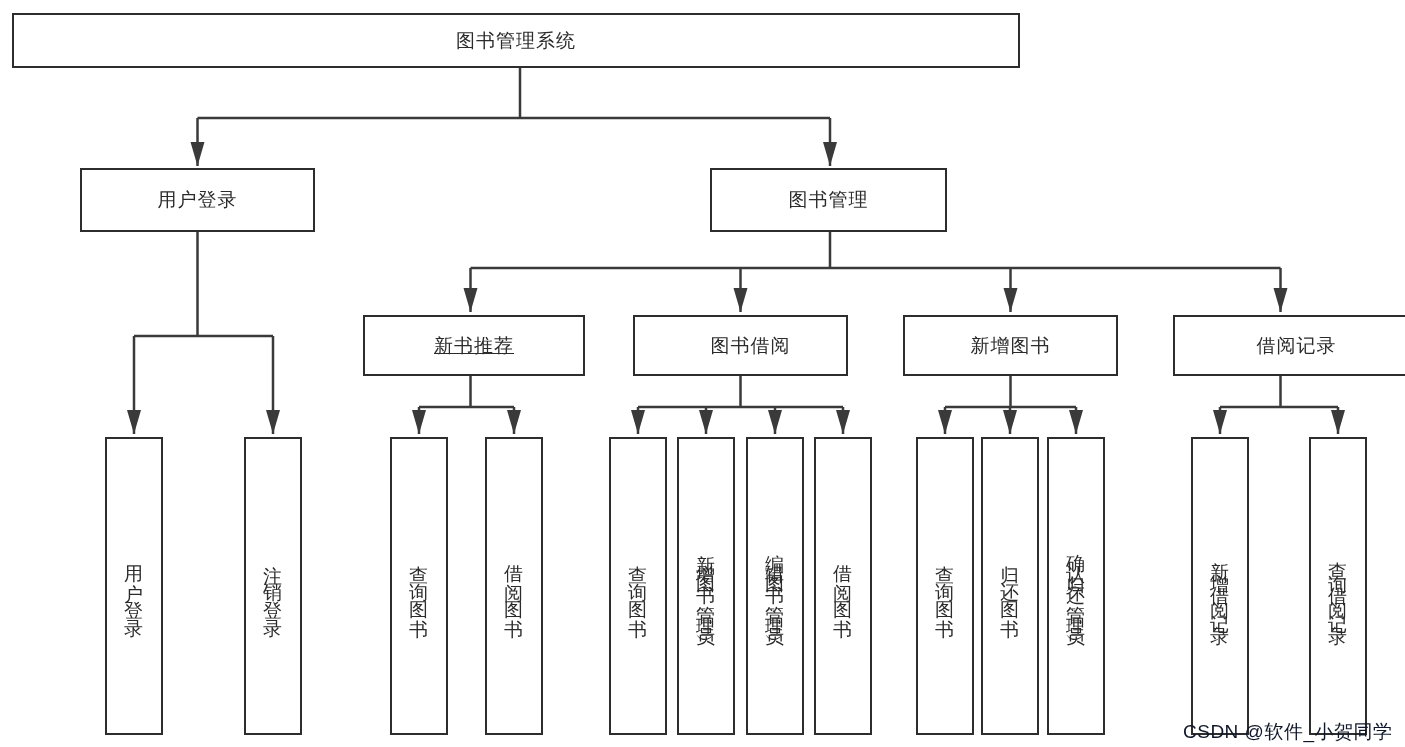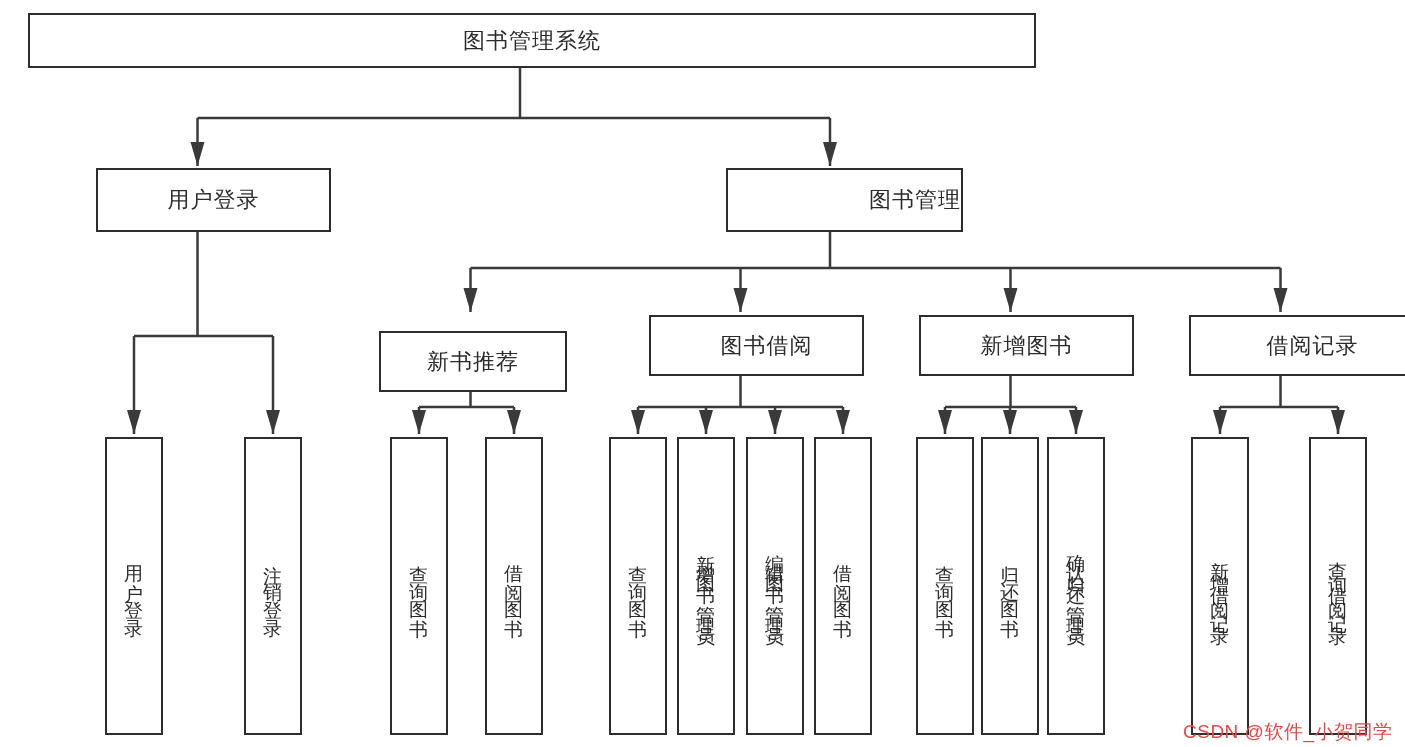--- a/index.html
+++ b/index.html
@@ -26,23 +26,22 @@
     box-sizing: border-box;
     border: 2.5px solid #2d2d2d;
     background: #ffffff;
     display: flex;
     align-items: center;
     justify-content: center;
     color: #2b2b2b;
     z-index: 2;
   }
   .box.h {
-    font-size: 22px;
+    font-size: 19px;
     letter-spacing: 1px;
-    margin-left: 16px;
   }
   .box.v {
     top: 437px;
     width: 58px;
     height: 298px;
   }
   .vtext {
     writing-mode: vertical-rl;
     text-orientation: mixed;
     font-size: 19px;
@@ -51,21 +50,21 @@
     white-space: nowrap;
   }
   .ls4 { letter-spacing: 0.95em; }
   .ls6 { letter-spacing: 0.70em; }
   .ls9 { letter-spacing: 0.55em; }
   #watermark {
     position: absolute;
     left: 1183px;
     top: 719px;
     font-size: 19px;
-    color: #ef4444;
+    color: #0f172a;
     letter-spacing: 0.5px;
     z-index: 3;
     white-space: nowrap;
   }
 </style>
 </head>
 <body>
 
 <div id="canvas">
 
@@ -127,25 +126,25 @@
     </g>
   </svg>
 
   <div class="box h" style="left:12px; top:13px; width:1008px; height:55px;">
     <span>图书管理系统</span>
   </div>
 
   <div class="box h" style="left:80px; top:168px; width:235px; height:64px;">
     <span>用户登录</span>
   </div>
-  <div class="box h" style="left:710px; top:168px; width:237px; height:64px;justify-content:flex-end;">
+  <div class="box h" style="left:710px; top:168px; width:237px; height:64px;">
     <span>图书管理</span>
   </div>
 
-  <div class="box h" style="left:363px; top:331px; width:188px; height:61px;">
+  <div class="box h" style="left:363px; top:315px; width:222px; height:61px;text-decoration:underline;">
     <span>新书推荐</span>
   </div>
   <div class="box h" style="left:633px; top:315px; width:215px; height:61px;padding-left:20px;">
     <span>图书借阅</span>
   </div>
   <div class="box h" style="left:903px; top:315px; width:215px; height:61px;">
     <span>新增图书</span>
   </div>
   <div class="box h" style="left:1173px; top:315px; width:247px; height:61px;">
     <span>借阅记录</span>

